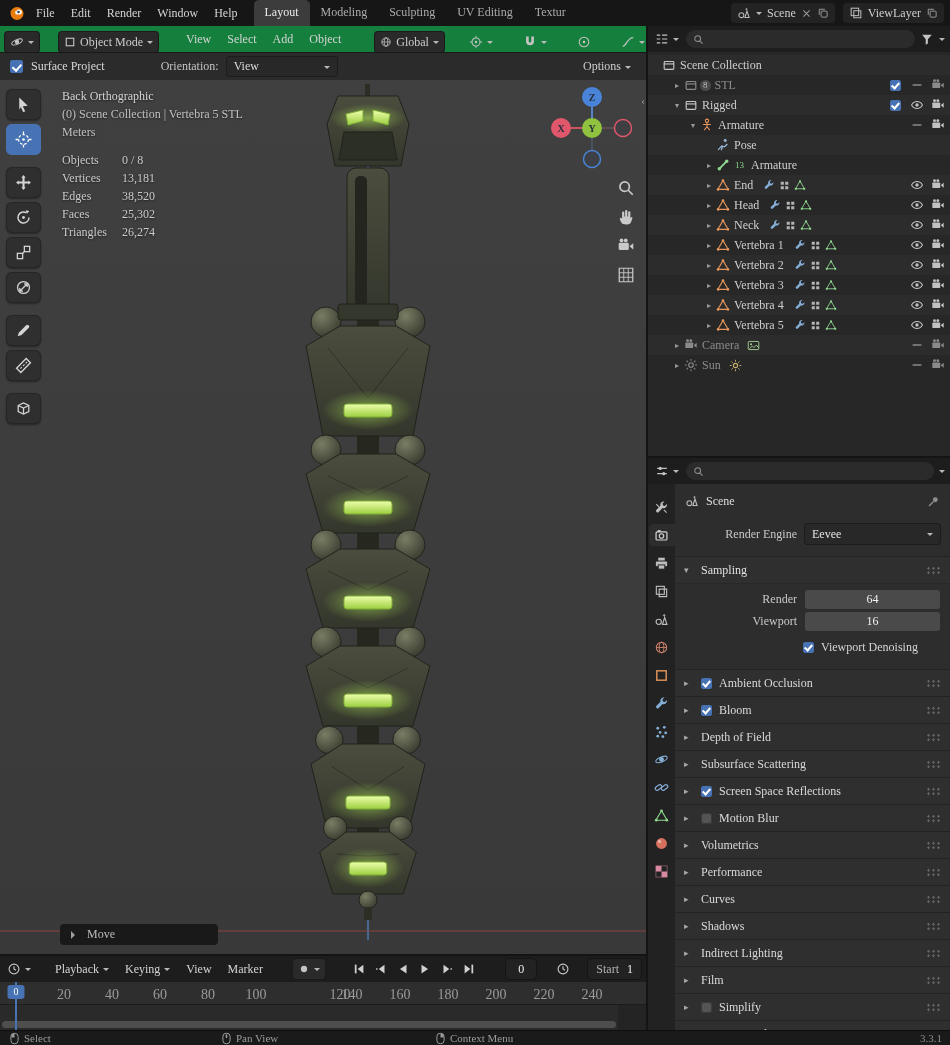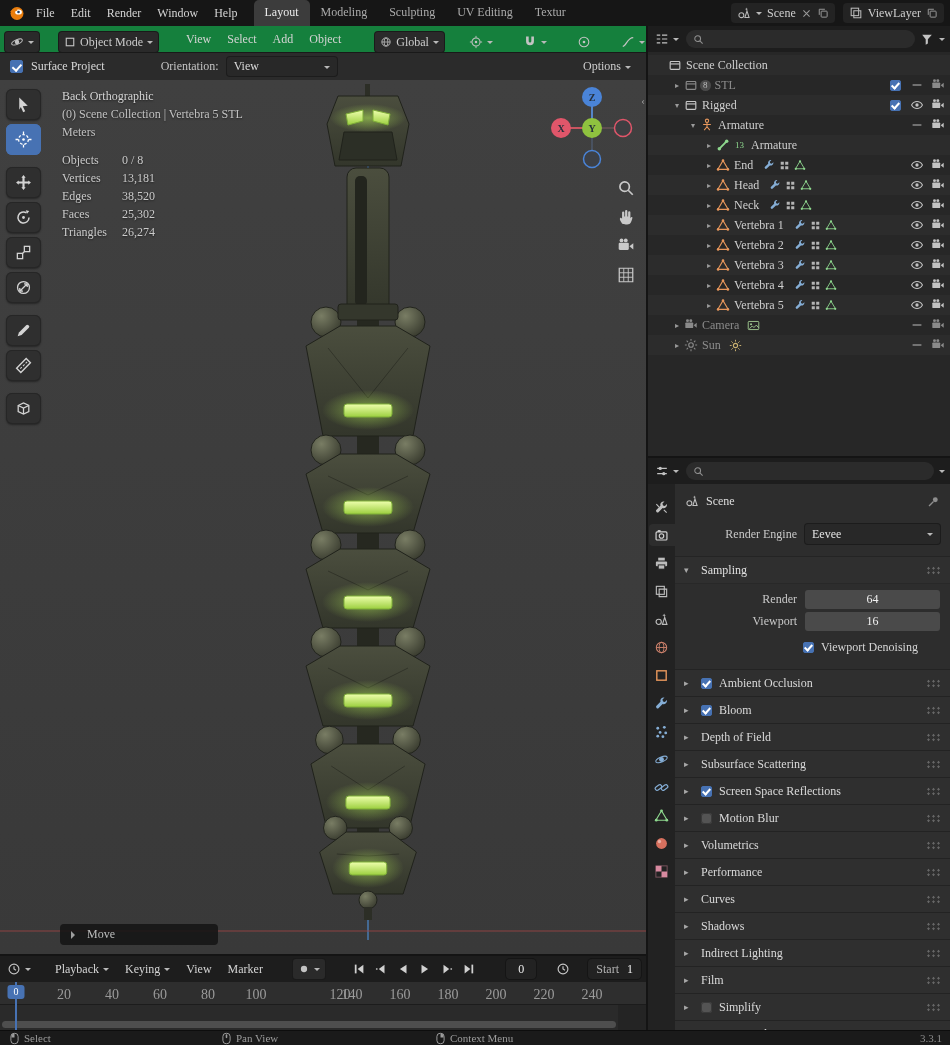--- a/index.html
+++ b/index.html
@@ -689,21 +689,21 @@
             <use href="#s-search"></use>
           </svg>
         <input placeholder="" style="">
       </div>
       <svg class="ic hicon">
           <use href="#s-funnel"></use>
         </svg>
       <span class="chv"></span>
     </div>
     <div class="ol-body" id="outliner-rows">
-        <div class="ol-row" style="padding-left: 6px;">
+        <div class="ol-row" style="padding-left: 0;">
           <span class="ol-exp"></span>
           <svg class="ic" style="width: 14px; height: 14px; color: rgb(200, 200, 200);">
             <use href="#s-collection"></use>
           </svg>
           <span class="ol-label">Scene Collection</span>
           <span class="ol-right">
             <span class="ol-slot"></span>
             <span class="ol-slot"></span>
             <span class="ol-slot"></span>
           </span>
@@ -764,20 +764,32 @@
             <span class="ol-slot">
               <svg class="ic" style="width: 14px; height: 14px; color: rgb(138, 138, 138);">
                 <use href="#s-dash"></use>
               </svg>
             </span>
             <span class="ol-slot">
               <svg class="ic" style="width: 14px; height: 14px; color: rgb(194, 194, 194);">
                 <use href="#s-cam"></use>
               </svg>
             </span>
+          </span>
+        </div>
+        <div class="ol-row" style="padding-left: 54px;">
+          <span class="ol-exp"></span>
+          <svg class="ic" style="width: 14px; height: 14px; color: rgb(154, 184, 216);">
+            <use href="#s-pose"></use>
+          </svg>
+          <span class="ol-label">Pose</span>
+          <span class="ol-right">
+            <span class="ol-slot"></span>
+            <span class="ol-slot"></span>
+            <span class="ol-slot"></span>
           </span>
         </div>
         <div class="ol-row" style="padding-left: 54px;">
           <span class="ol-exp">▸</span>
           <svg class="ic" style="width: 14px; height: 14px; color: rgb(142, 216, 142);">
             <use href="#s-bonedata"></use>
           </svg>
           <span class="ol-count green">13</span>
           <span class="ol-label">Armature</span>
           <span class="ol-right">

